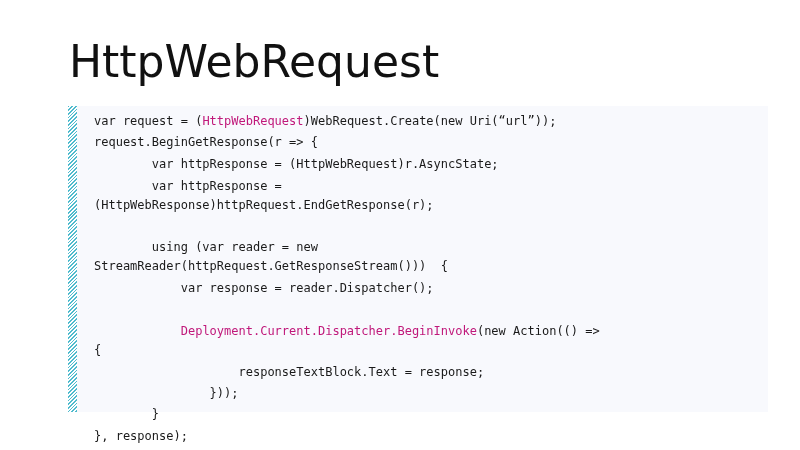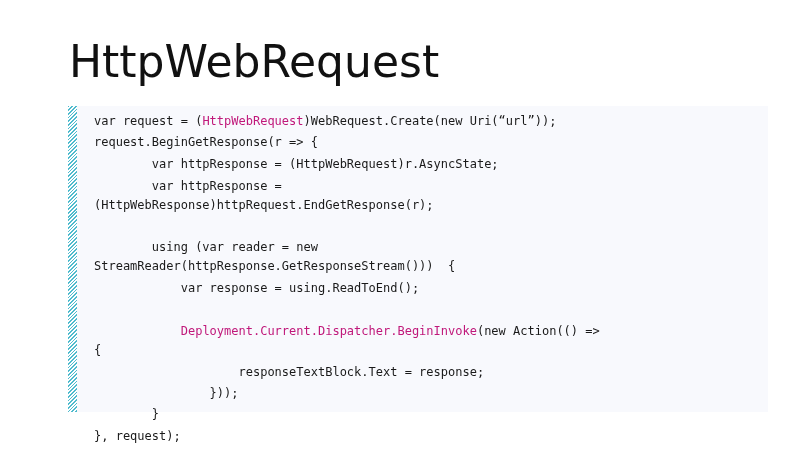--- a/index.html
+++ b/index.html
@@ -35,20 +35,20 @@
 
 <div class="code-block"></div>
 <div class="stripe"></div>
 
 <div class="code-line" style="top:111px"><span>var request = (</span><span class="hl">HttpWebRequest</span><span>)WebRequest.Create(new Uri(“url”));</span></div>
 <div class="code-line" style="top:132px">request.BeginGetResponse(r =&gt; {</div>
 <div class="code-line" style="top:154px">        var httpResponse = (HttpWebRequest)r.AsyncState;</div>
 <div class="code-line" style="top:176px">        var httpResponse =</div>
 <div class="code-line" style="top:195px">(HttpWebResponse)httpRequest.EndGetResponse(r);</div>
 <div class="code-line" style="top:237px">        using (var reader = new</div>
-<div class="code-line" style="top:256px">StreamReader(httpResponse.GetResponseStream()))  {</div>
-<div class="code-line" style="top:278px">            var response = using.ReadToEnd();</div>
+<div class="code-line" style="top:256px">StreamReader(httpRequest.GetResponseStream()))  {</div>
+<div class="code-line" style="top:278px">            var response = reader.Dispatcher();</div>
 <div class="code-line" style="top:321px"><span>            </span><span class="hl">Deployment.Current.Dispatcher.BeginInvoke</span><span>(new Action(() =&gt;</span></div>
 <div class="code-line" style="top:340px">{</div>
 <div class="code-line" style="top:362px">                    responseTextBlock.Text = response;</div>
 <div class="code-line" style="top:383px">                }));</div>
 <div class="code-line" style="top:404px">        }</div>
-<div class="code-line" style="top:426px">}, request);</div>
+<div class="code-line" style="top:426px">}, response);</div>
 
 </body></html>

